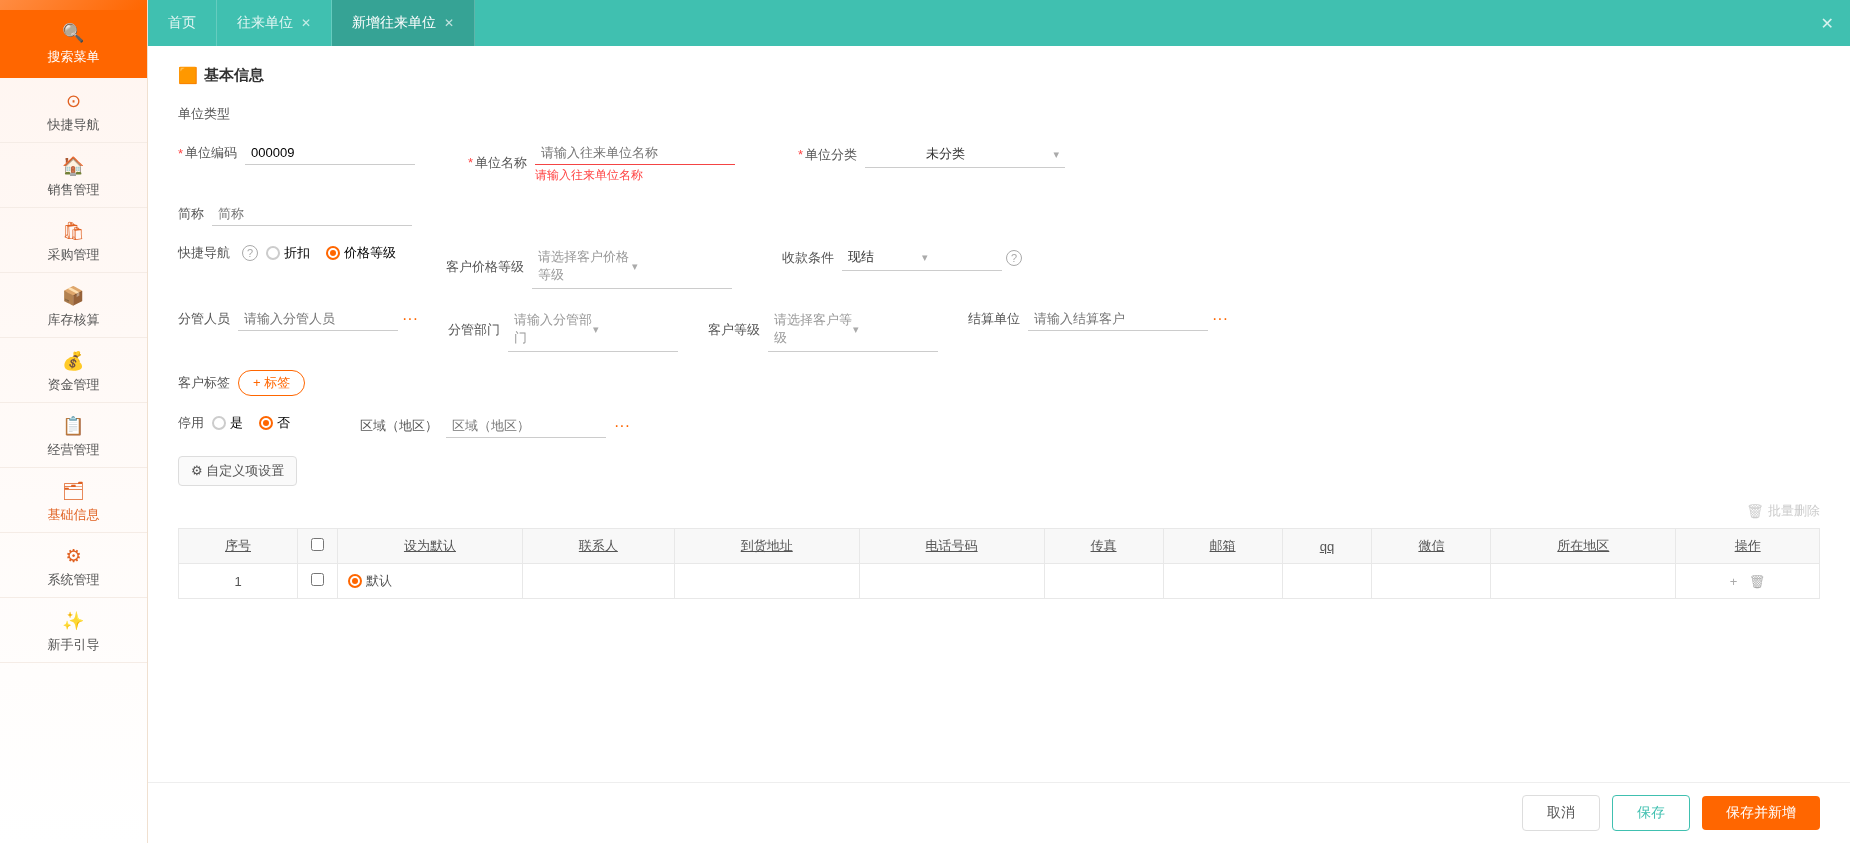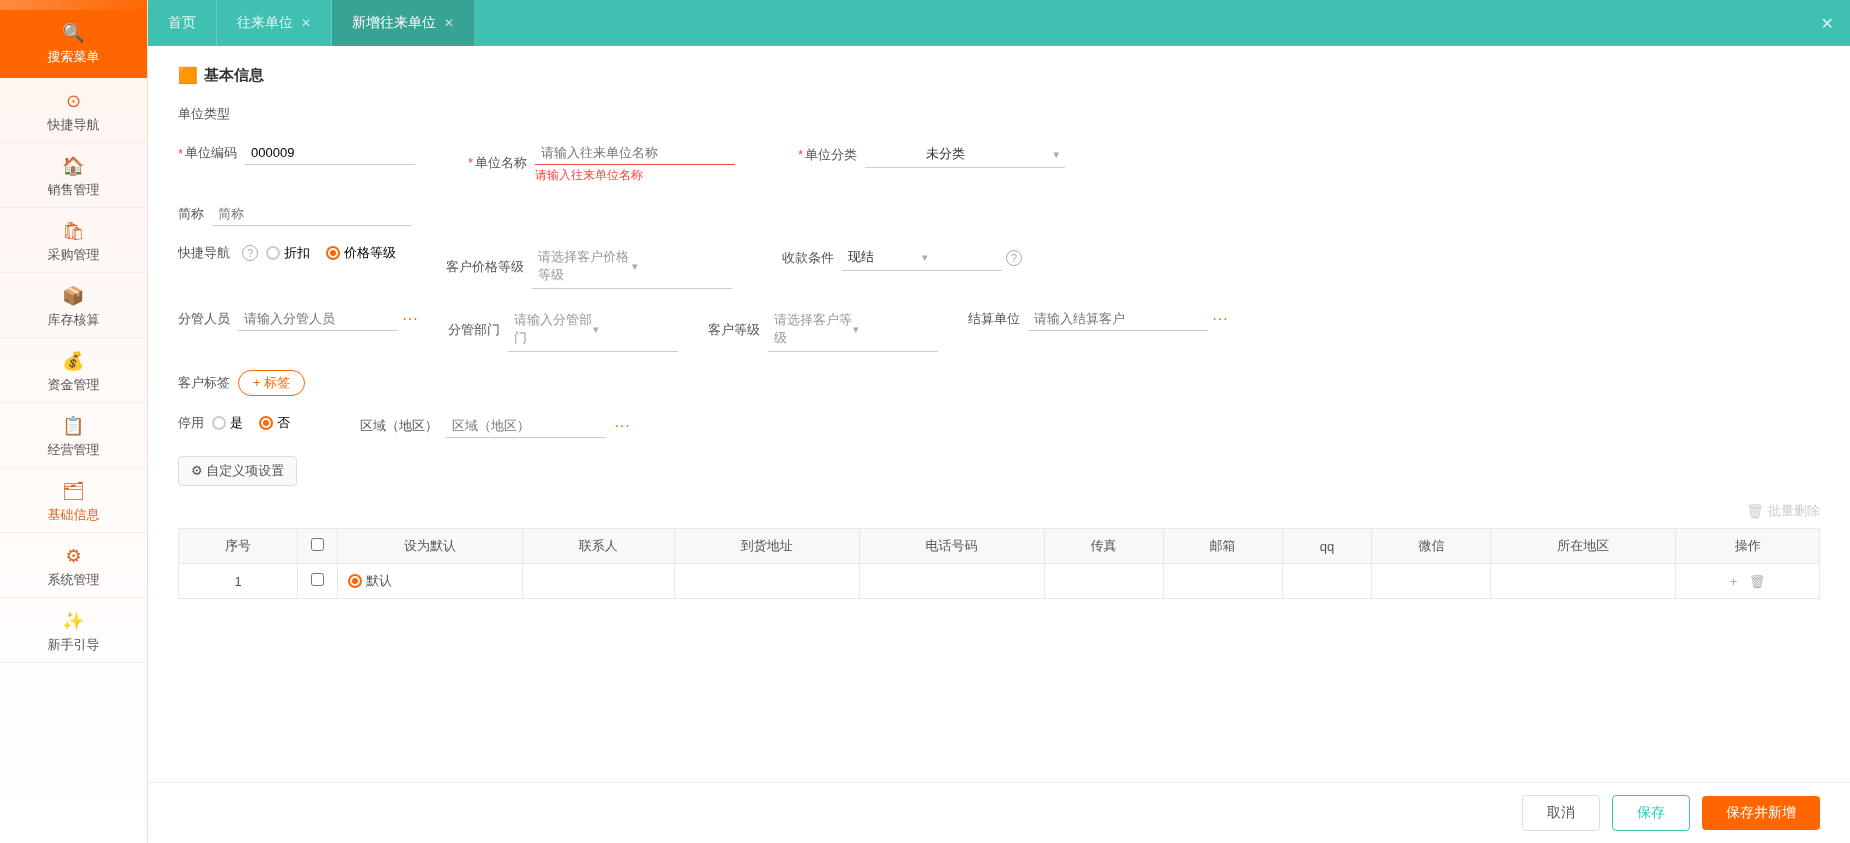--- a/index.html
+++ b/index.html
@@ -260,20 +260,21 @@
       border-collapse: collapse;
       font-size: 13px;
     }
     .data-table th {
       background: #f8f8f8;
       border: 1px solid #e8e8e8;
       padding: 8px 10px;
       text-align: center;
       color: #555;
       font-weight: normal;
+      text-decoration: underline;
     }
     .data-table td {
       border: 1px solid #e8e8e8;
       padding: 8px 10px;
       text-align: center;
       color: #555;
     }
     .data-table .checkbox-cell {
       width: 40px;
     }

